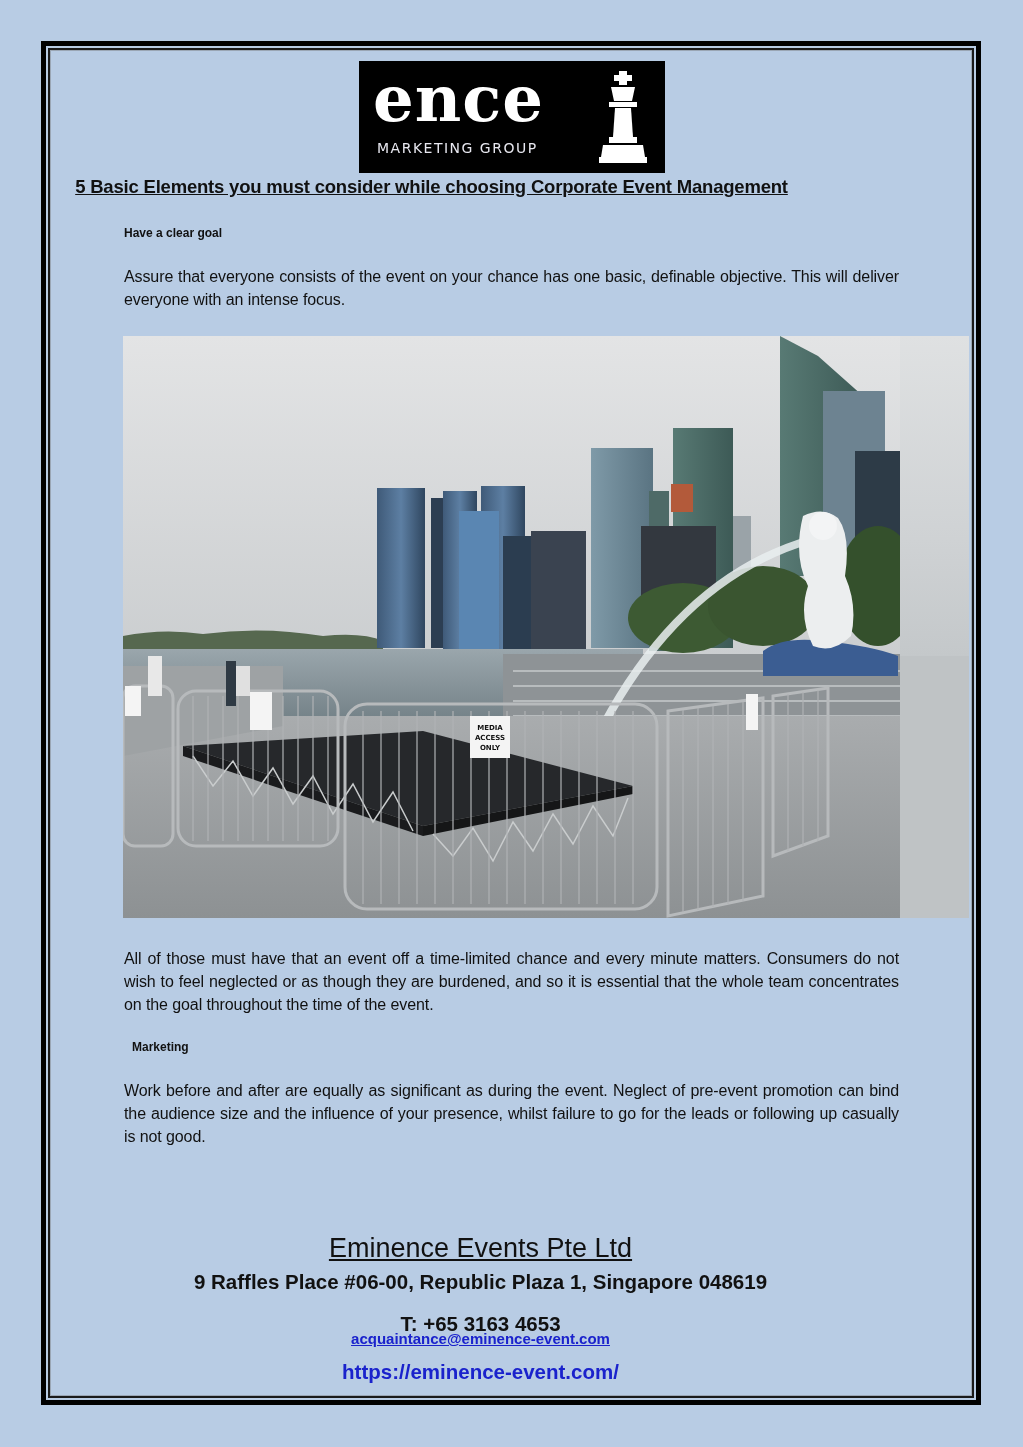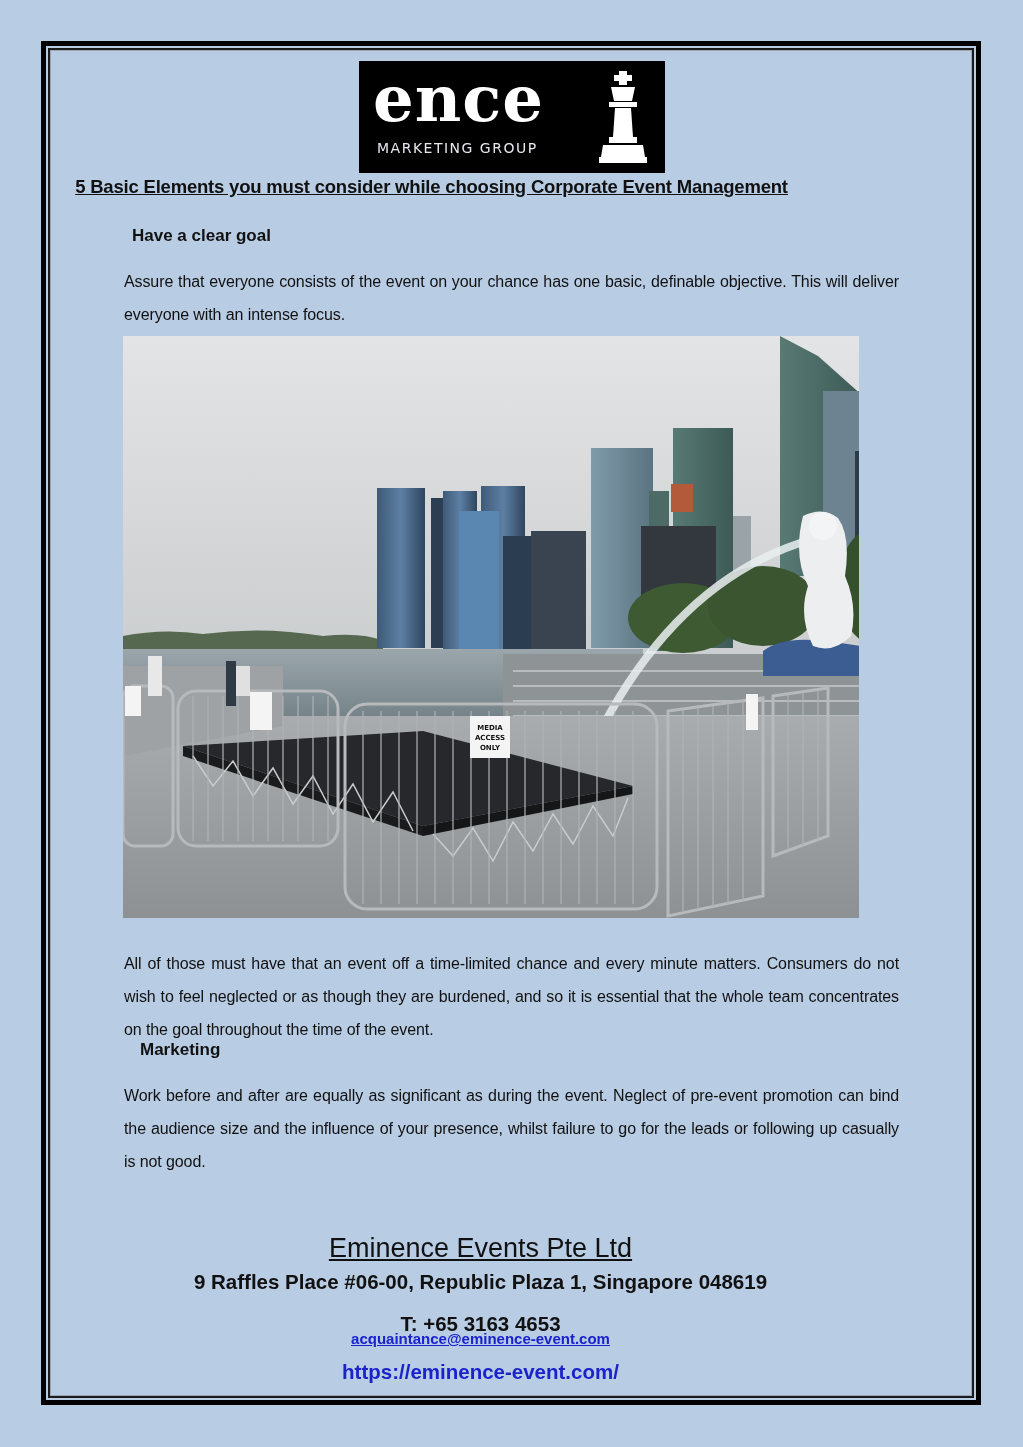--- a/index.html
+++ b/index.html
@@ -33,28 +33,28 @@
     font-size:14px; letter-spacing:1.5px; color:#e8e8f0; line-height:1;
   }
   .logo-king { position:absolute; left:238px; top:10px; width:52px; height:92px; }
 
   .title {
     position:absolute; left:0; width:863px; top:176px;
     text-align:center; font-size:18.5px; font-weight:bold;
     text-decoration:underline; letter-spacing:-0.2px;
   }
   .h {
-    position:absolute; left:132px; font-size:17px; font-weight:bold;
+    position:absolute; left:124px; font-size:12px; font-weight:bold;
   }
   .p {
     position:absolute; left:124px; width:775px; font-size:16px;
-    line-height:33px; text-align:justify; letter-spacing:-0.1px;
+    line-height:23px; text-align:justify; letter-spacing:-0.1px;
   }
   .photo {
-    position:absolute; left:123px; top:336px; width:736px; height:582px;
+    position:absolute; left:123px; top:336px; width:846px; height:582px;
     overflow:hidden;
     background:linear-gradient(180deg,#dfe1e2 0%,#cfd2d4 35%,#c4c8ca 55%,#bfc3c5 52%);
   }
   .photo svg { position:absolute; left:0; top:0; }
 
   .footer {
     position:absolute; left:0; width:961px; text-align:center; font-weight:bold;
   }
   .company { top:1233px; font-size:27px; font-weight:normal; text-decoration:underline; }
   .addr { top:1270px; font-size:20.5px; }

